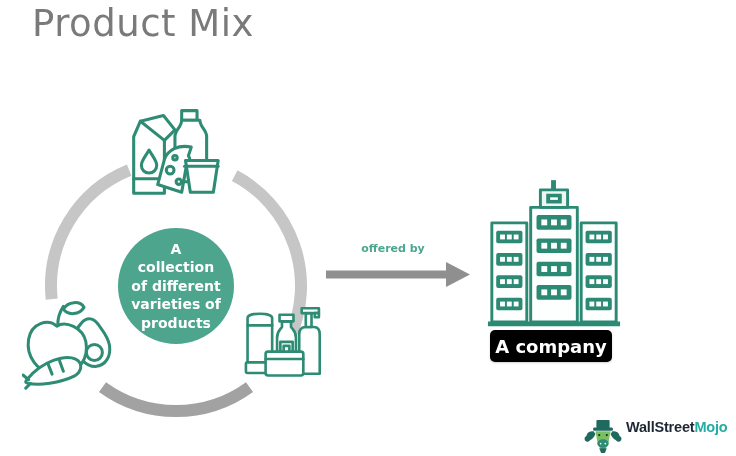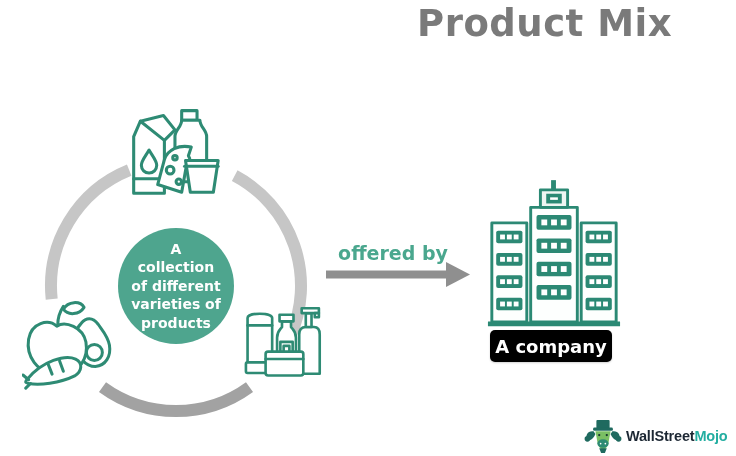--- a/index.html
+++ b/index.html
@@ -1,50 +1,50 @@
 <!DOCTYPE html>
 <html><head>
 <meta charset="utf-8">
 <style>
   html,body{margin:0;padding:0;background:#fff;}
   .stage{
     position:relative;width:736px;height:456px;background:#ffffff;overflow:hidden;
     font-family:"DejaVu Sans","Liberation Sans",sans-serif;
   }
   .title{
-    position:absolute;left:0;top:2px;width:672px;margin:0;text-align:right;
-    font-size:37px;font-weight:700;color:#7a7a7a;letter-spacing:0.5px;
+    position:absolute;left:0;top:2px;width:672px;margin:0;text-align:left;
+    font-size:37px;font-weight:400;color:#7a7a7a;letter-spacing:0.5px;padding-left:32px;
   }
   .ring-svg{position:absolute;left:0;top:0;width:736px;height:456px;}
   .icon-svg{position:absolute;}
   .icon-dairy{left:126px;top:102px;width:96px;height:96px;}
   .icon-fruit{left:22px;top:298px;width:94px;height:92px;}
   .icon-cosmetics{left:241px;top:300px;width:82px;height:82px;}
   .icon-building{left:486px;top:178px;width:136px;height:150px;}
   .outline{fill:#ffffff;stroke:#2e8b74;stroke-width:3.2;stroke-linejoin:round;stroke-linecap:round;}
   .line{fill:none;stroke:#2e8b74;stroke-width:3.2;stroke-linejoin:round;stroke-linecap:round;}
   .center-circle{
     position:absolute;left:118px;top:228px;width:116px;height:116px;border-radius:50%;
     background:#4ea58e;display:flex;align-items:center;justify-content:center;
   }
   .center-text{
     margin:0;text-align:center;color:#ffffff;font-weight:700;font-size:14px;line-height:1.32;
     white-space:pre-line;
   }
   .offered-by{
     position:absolute;left:331px;top:242px;width:124px;text-align:center;
-    color:#4aa78e;font-weight:700;font-size:19px;
+    color:#4aa78e;font-weight:700;font-size:11px;
   }
   .company-btn{
     position:absolute;left:490px;top:330px;width:122px;height:32px;border-radius:5px;
     background:#000000;display:flex;align-items:center;justify-content:center;
     color:#ffffff;font-weight:700;font-size:18px;box-shadow:0 1px 2px rgba(0,0,0,.18);
   }
   .logo{
-    position:absolute;left:584px;top:419px;display:flex;align-items:center;gap:4px;
+    position:absolute;left:584px;top:419px;display:flex;align-items:flex-start;gap:4px;
   }
   .logo-text{font-family:"Liberation Sans",sans-serif;font-size:14.5px;font-weight:700;letter-spacing:-0.2px;}
   .logo-text .part1{color:#1c2733;}
   .logo-text .part2{color:#23aea1;}
 </style>
 </head>
 <body>
 
 <div class="stage">
 

